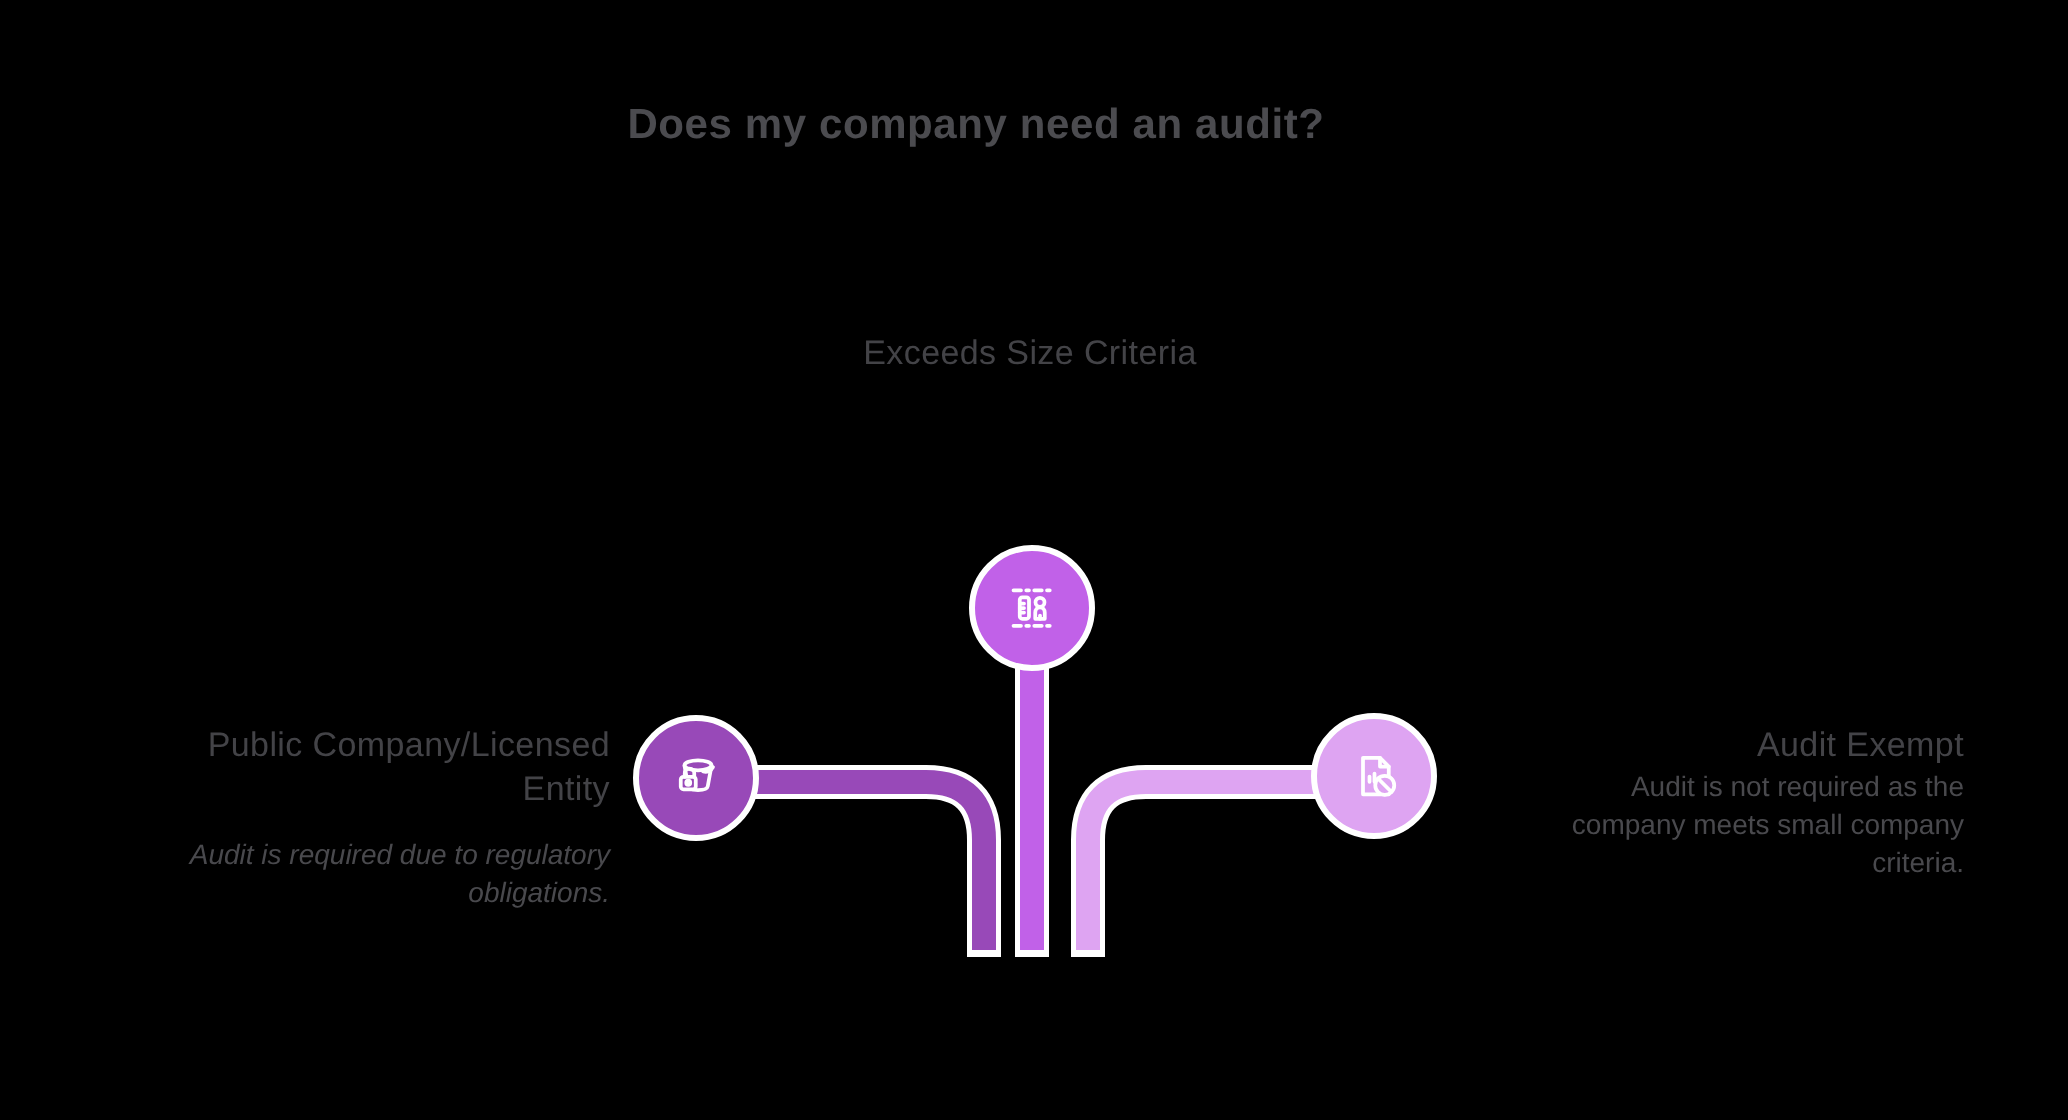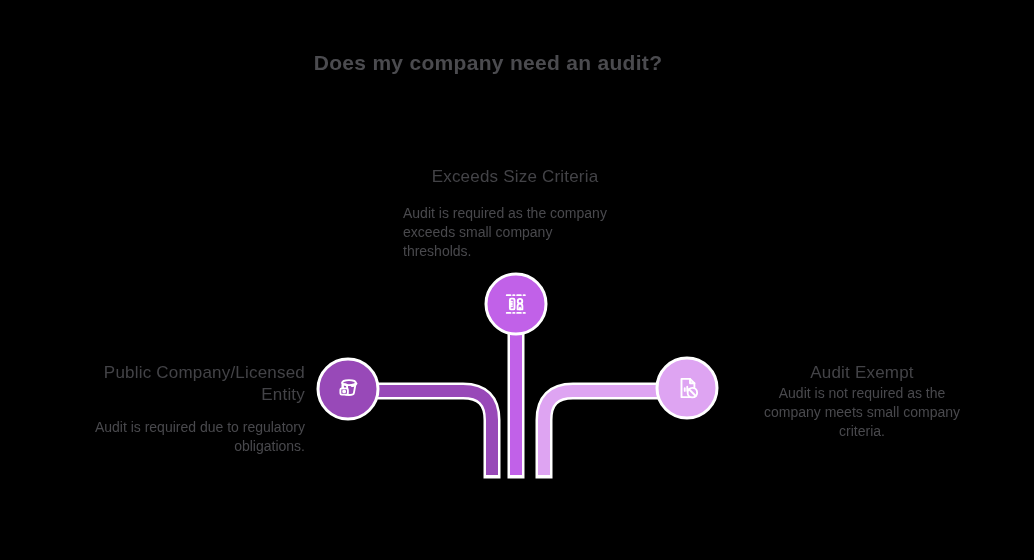--- a/index.html
+++ b/index.html
@@ -33,22 +33,22 @@
     color:var(--heading-text);white-space:pre-line;letter-spacing:.2px;
   }
   .node p{
     margin:0;font-size:14px;line-height:19px;
     color:var(--body-text);white-space:pre-line;
   }
   .node-top{left:403px;top:166px;width:224px;}
   .node-top h2{text-align:center;}
   .node-top p{text-align:left;margin-top:16px;}
   .node-left{left:52px;top:362px;width:253px;text-align:right;}
-  .node-left p{margin-top:12px;}
-  .node-right{left:742px;top:362px;width:240px;text-align:center;}
+  .node-left p{margin-top:12px;font-style:italic;}
+  .node-right{left:742px;top:362px;width:240px;text-align:right;}
   .node-right p{}
   svg.graphic{position:absolute;left:0;top:0;width:1034px;height:560px;}
   .conn-o{fill:none;stroke:var(--outline);stroke-width:17;stroke-linecap:butt;}
   .conn-c{fill:none;stroke-width:12;stroke-linecap:butt;}
   .c-left{stroke:var(--branch-left);}
   .c-top{stroke:var(--branch-top);}
   .c-right{stroke:var(--branch-right);}
   .ring{stroke:var(--outline);stroke-width:3;}
   .f-left{fill:var(--branch-left);}
   .f-top{fill:var(--branch-top);}
@@ -101,23 +101,20 @@
       <path d="M7.6,4.7 H14.4 L17.9,8.2 V19.3 H7.6 Z"></path>
       <path d="M14.4,4.7 v3.5 h3.5"></path>
       <path d="M10.2,14.3v-2.1 M12.2,14.3v-3.3 M14.2,14.3v-1.6"></path>
       <circle class="f-right" cx="16.3" cy="15.7" r="3.8"></circle>
       <path d="M13.6,13 L19,18.4"></path>
     </g>
   </svg>
 
   <div class="node node-top">
     <h2>Exceeds Size Criteria</h2>
-    <p>Audit is required as the company
-exceeds small company
-thresholds.</p>
   </div>
 
   <div class="node node-left">
     <h2>Public Company/Licensed
 Entity</h2>
     <p>Audit is required due to regulatory
 obligations.</p>
   </div>
 
   <div class="node node-right">

